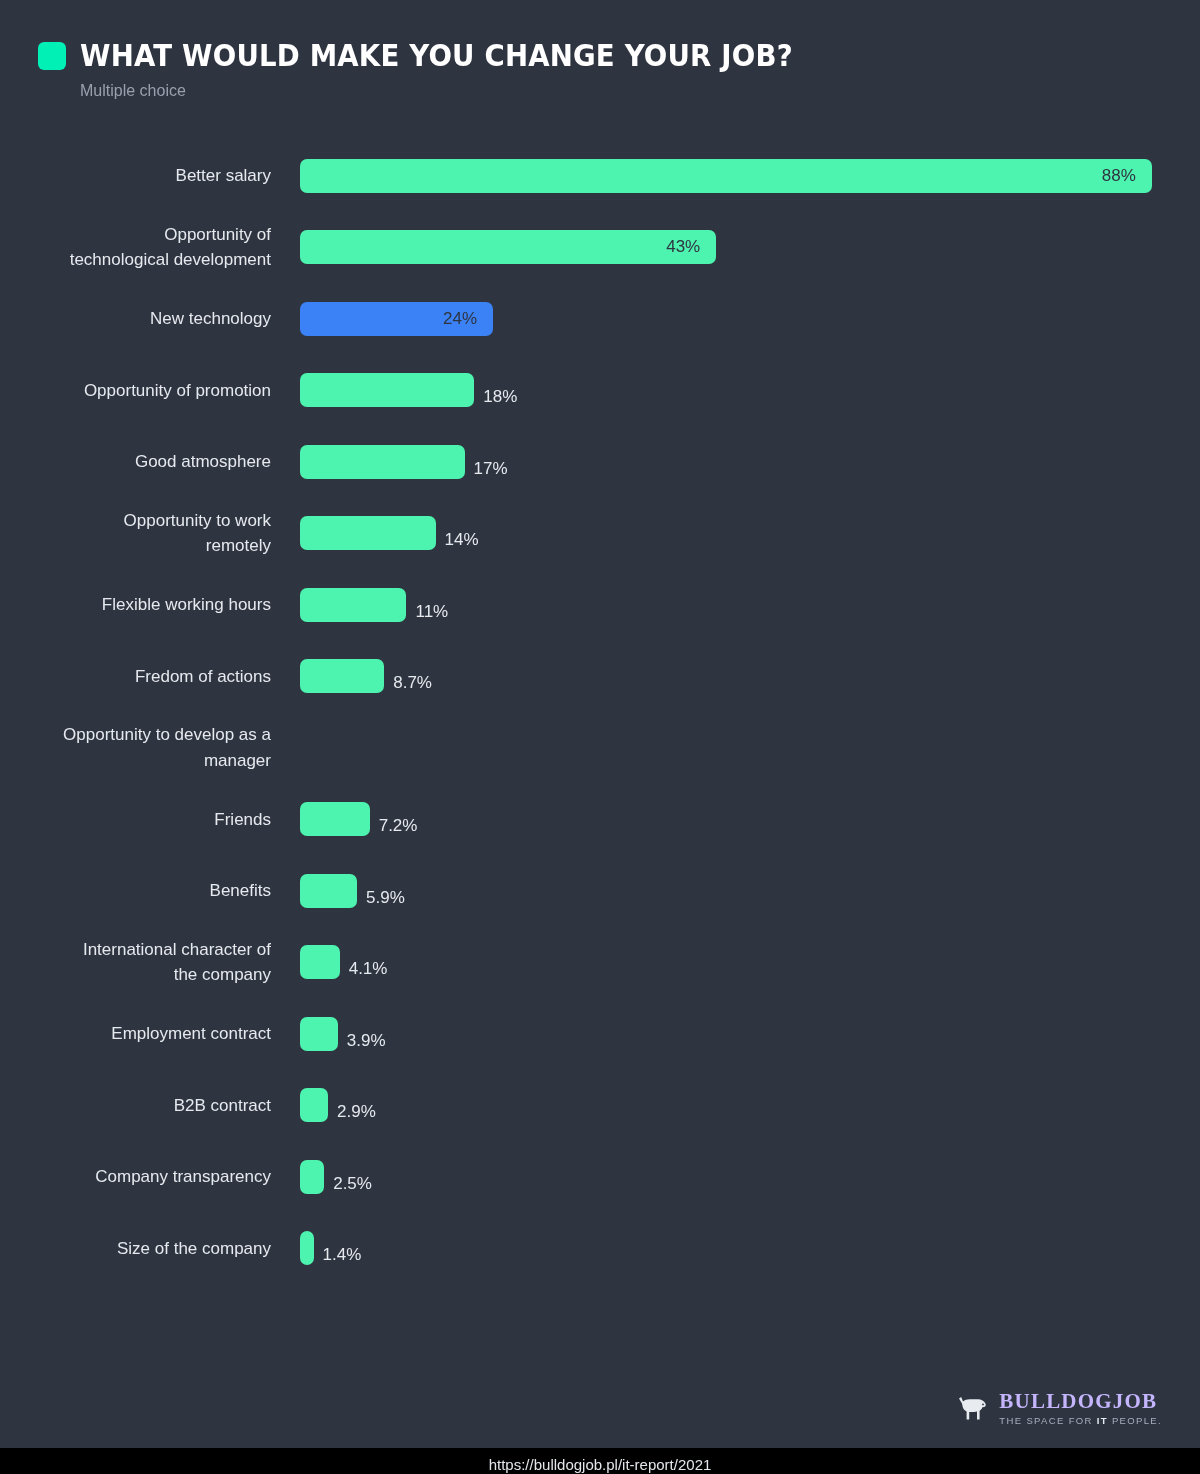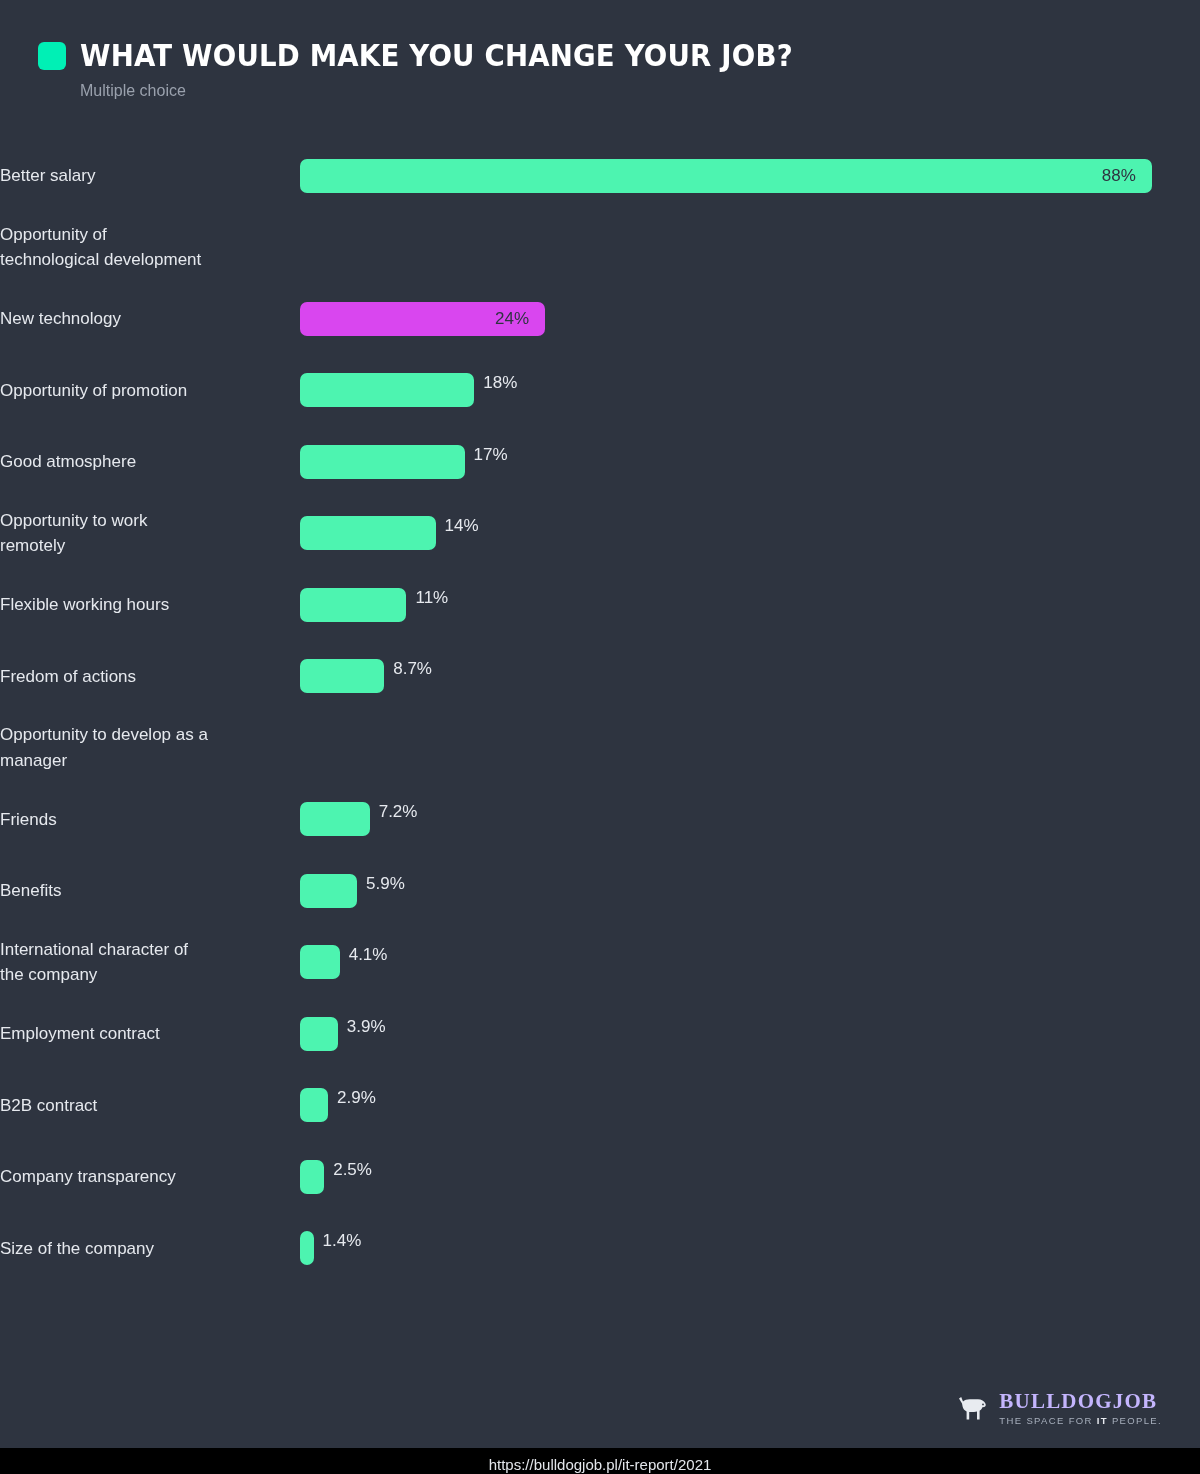--- a/index.html
+++ b/index.html
@@ -38,25 +38,25 @@
   .chart {
     position:absolute; left:0; top:140px;
     width:1200px;
   }
   .row {
     display:flex; align-items:center;
     height:71.5px;
   }
   .row-label {
     width:300px; flex:none;
-    text-align:left; padding-right:18px;
+    text-align:right; padding-right:29px;
     font-size:17px; color:#e6e9ee; line-height:1.5;
     white-space:pre-line;
   }
-  .bar-zone { flex:1; display:flex; align-items:flex-start; position:relative; }
+  .bar-zone { flex:1; display:flex; align-items:flex-end; position:relative; }
   .bar {
     height:34px; border-radius:7px;
     background:#4df4b0; flex:none;
     display:flex; align-items:center; justify-content:flex-end;
     min-width:10px;
   }
   .val-in {
     font-size:17px; color:#2e3440; padding-right:16px; white-space:nowrap;
   }
   .val-out {
@@ -107,25 +107,30 @@
         <div class="row-label">Better salary</div>
         <div class="bar-zone">
           <div class="bar" style="width: 851.84px; background: rgb(77, 244, 176);">
             <span class="val-in">88%</span>
           </div>
         </div>
       </div>
       <div class="row">
         <div class="row-label">Opportunity of
 technological development</div>
+        <div class="bar-zone">
+          <div class="bar" style="width: 416.24px; background: rgb(77, 244, 176);">
+            <span class="val-in">43%</span>
+          </div>
+        </div>
       </div>
       <div class="row">
         <div class="row-label">New technology</div>
         <div class="bar-zone">
-          <div class="bar" style="width: 245px; background: #d946ef;">
+          <div class="bar" style="width: 193px; background: #3b82f6;">
             <span class="val-in">24%</span>
           </div>
         </div>
       </div>
       <div class="row">
         <div class="row-label">Opportunity of promotion</div>
         <div class="bar-zone">
           <div class="bar" style="width: 174.24px; background: rgb(77, 244, 176);"></div>
           <span class="val-out">18%</span>
         </div>

